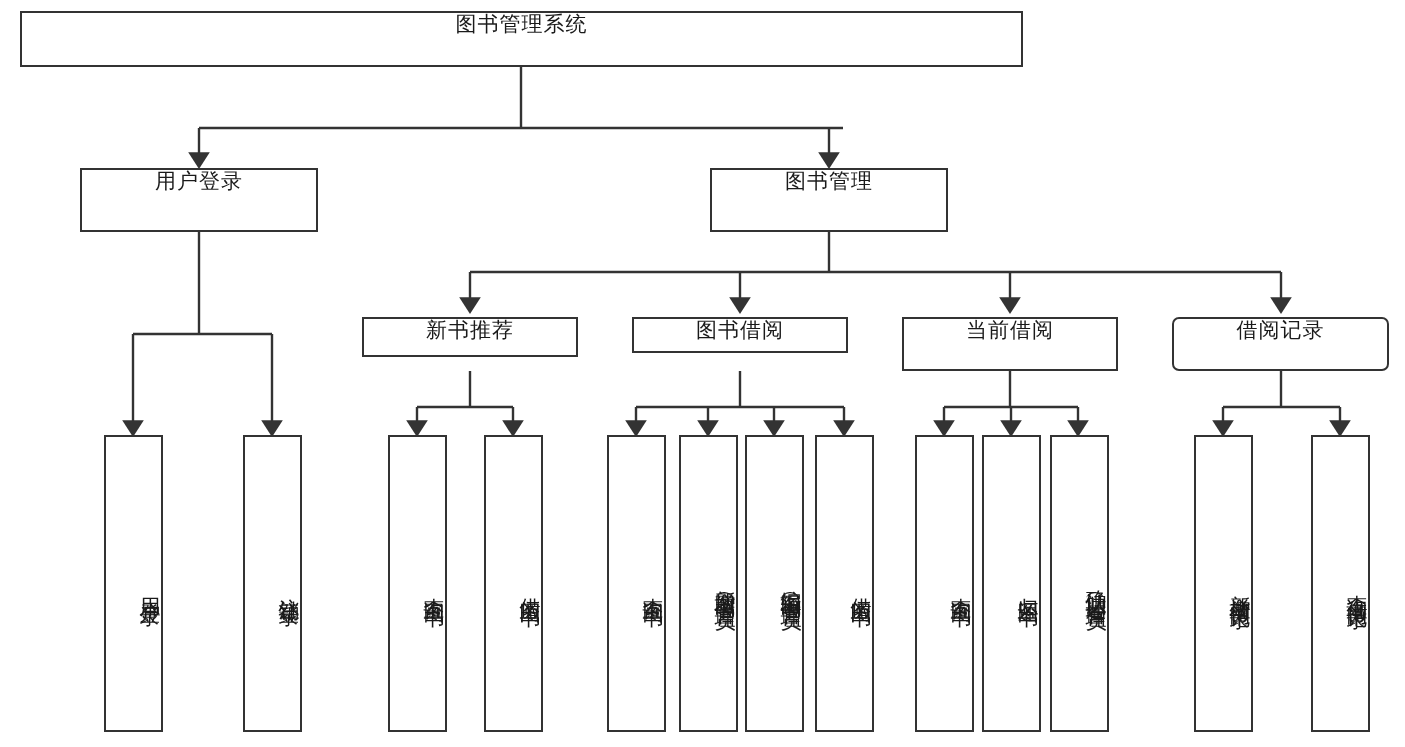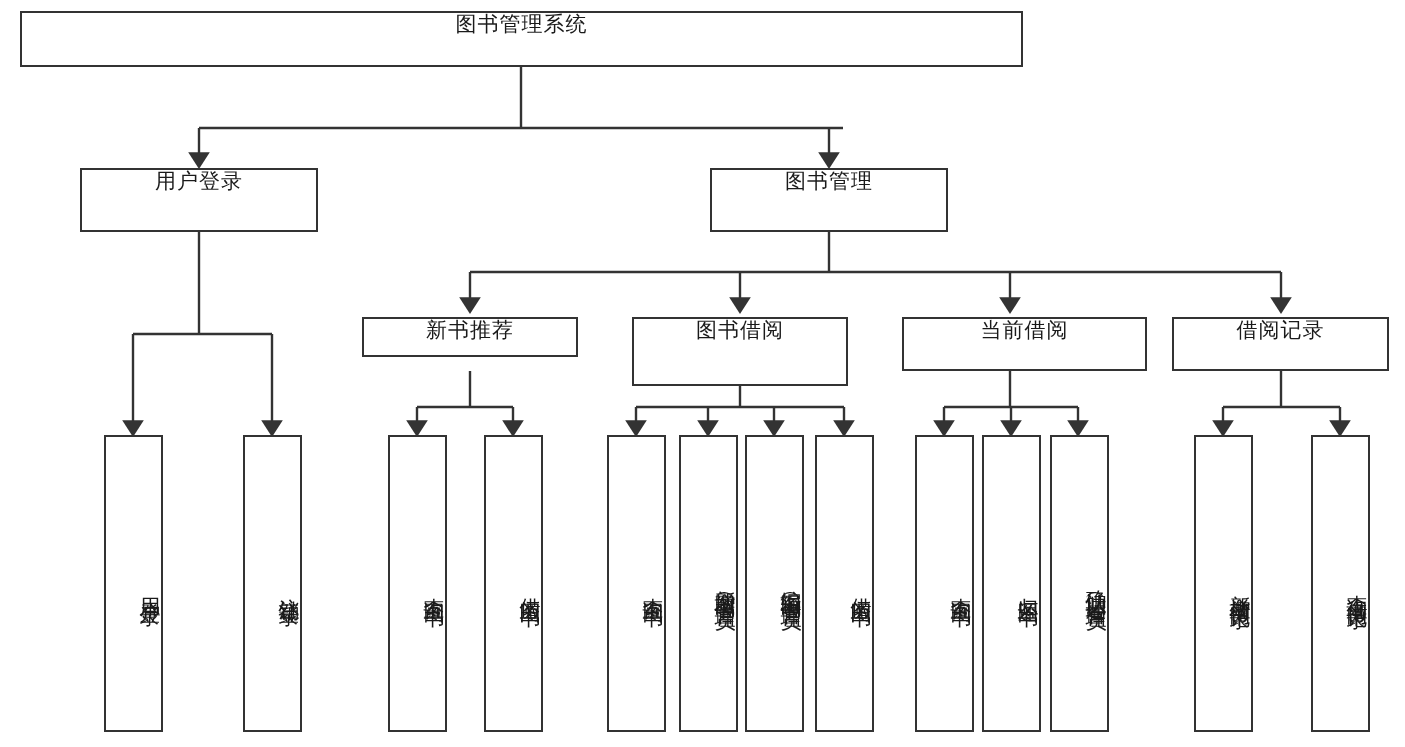--- a/index.html
+++ b/index.html
@@ -128,27 +128,27 @@
   <div class="node horiz" style="left:80px; top:168px; width:238px; height:64px;">
     <span class="node-label">用户登录</span>
   </div>
   <div class="node horiz" style="left:710px; top:168px; width:238px; height:64px;">
     <span class="node-label">图书管理</span>
   </div>
 
   <div class="node horiz" style="left:362px; top:317px; width:216px; height:40px;">
     <span class="node-label">新书推荐</span>
   </div>
-  <div class="node horiz" style="left:632px; top:317px; width:216px; height:69px;">
+  <div class="node horiz" style="left:632px; top:317px; width:216px; height:36px;">
     <span class="node-label">图书借阅</span>
   </div>
-  <div class="node horiz" style="left:902px; top:317px; width:245px; height:54px;">
+  <div class="node horiz" style="left:902px; top:317px; width:216px; height:54px;">
     <span class="node-label">当前借阅</span>
   </div>
-  <div class="node horiz" style="left:1172px; top:317px; width:217px; height:54px;">
+  <div class="node horiz" style="left:1172px; top:317px; width:217px; height:54px;border-radius:7px;">
     <span class="node-label">借阅记录</span>
   </div>
 
   <div class="node vert" style="left:104px; top:435px; width:59px; height:297px;">
     <span class="node-label">用户登录</span>
   </div>
   <div class="node vert" style="left:243px; top:435px; width:59px; height:297px;">
     <span class="node-label">注销登录</span>
   </div>
 

